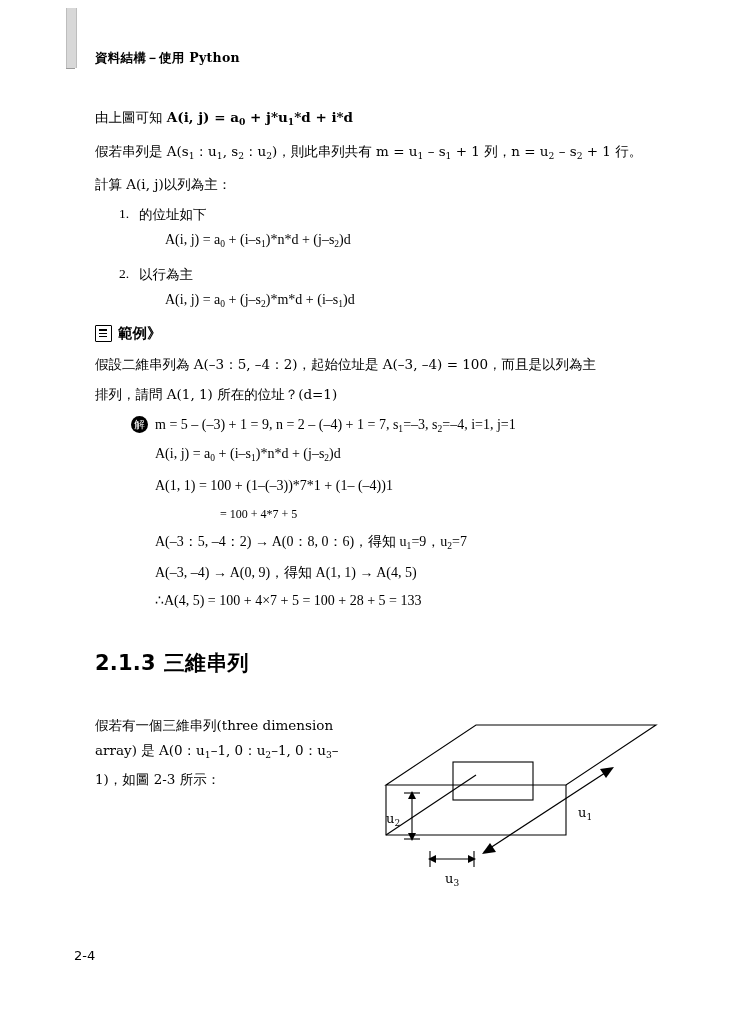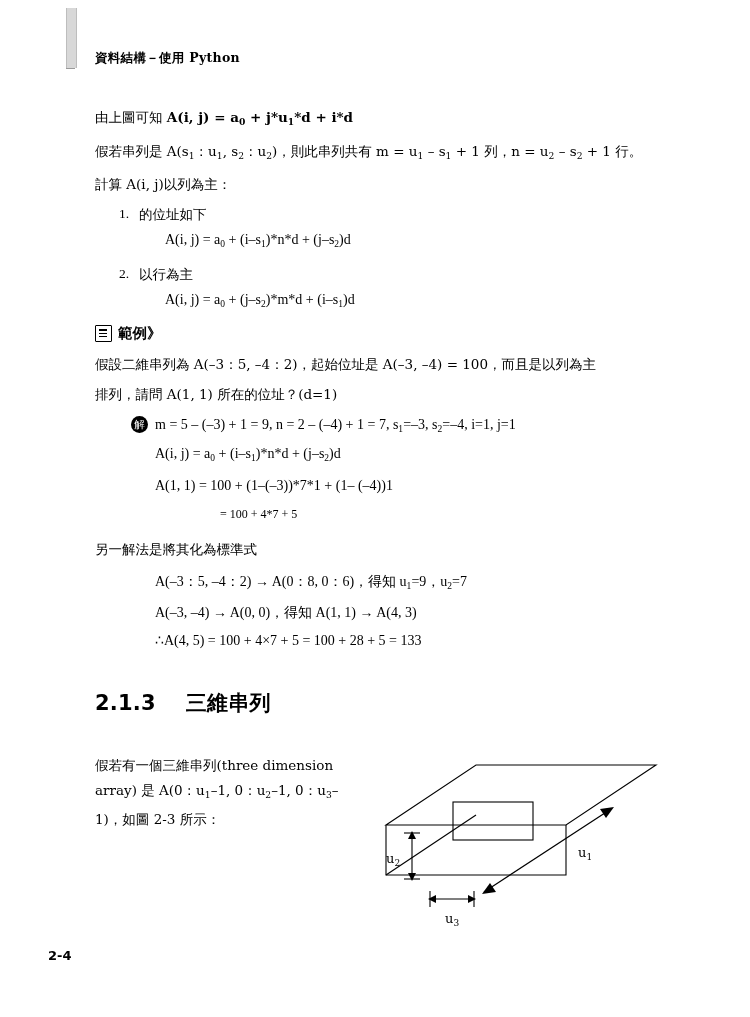--- a/index.html
+++ b/index.html
@@ -185,21 +185,21 @@
   
   .section-head {
     margin-top: 34px;
     margin-bottom: 14px;
     font-family: "DejaVu Sans", "Liberation Sans", sans-serif;
     font-size: 21px;
     font-weight: bold;
     letter-spacing: 0.2px;
   }
   .section-head .secnum {
-    margin-right: 30px;
+    margin-right: 8px;
     text-align: right;
   }
 
   .two-col {
     position: relative;
     min-height: 210px;
     margin-top: 36px;
   }
   .para-left {
     width: 265px;
@@ -213,24 +213,24 @@
   .figure {
     position: absolute;
     right: -8px;
     top: -6px;
     width: 300px;
     height: 210px;
   }
 
   .folio {
     position: absolute;
-    left: 48px;
+    left: 74px;
     bottom: 54px;
     font-size: 13px;
-    font-weight: bold;
+    font-weight: normal;
     font-family: "DejaVu Sans", "Liberation Sans", sans-serif;
   }
 </style>
 </head>
 <body>
 
 <div class="page">
 
   <div class="top-bar"></div>
   <div class="header-rule"></div>
@@ -290,26 +290,25 @@
     </div>
 
     <div class="indent-formula">
       A(i, j) = a<sub>0</sub> + (i–s<sub>1</sub>)*n*d + (j–s<sub>2</sub>)d
     </div>
     <div class="indent-formula">
       A(1, 1) = 100 + (1–(–3))*7*1 + (1– (–4))1
     </div>
     <div class="indent-formula2">= 100 + 4*7 + 5</div>
 
-    <p class="body-text" style="margin-top:10px;">另一解法是將其化為標準式</p>
 
     <div class="indent-formula">
       A(–3：5, –4：2) → A(0：8, 0：6)，得知 u<sub>1</sub>=9，u<sub>2</sub>=7
     </div>
-    <div class="indent-formula">A(–3, –4) → A(0, 0)，得知 A(1, 1) → A(4, 3)</div>
+    <div class="indent-formula">A(–3, –4) → A(0, 9)，得知 A(1, 1) → A(4, 5)</div>
     <div class="indent-formula">∴A(4, 5) = 100 + 4×7 + 5 = 100 + 28 + 5 = 133</div>
 
     <div class="section-head">
       <span class="secnum">2.1.3</span><span>三維串列</span>
     </div>
 
     <div class="two-col">
       <div class="para-left">
         <div>假若有一個三維串列(three dimension</div>
         <div>array) 是 A(0：u<sub>1</sub>–1, 0：u<sub>2</sub>–1, 0：u<sub>3</sub>–</div>

